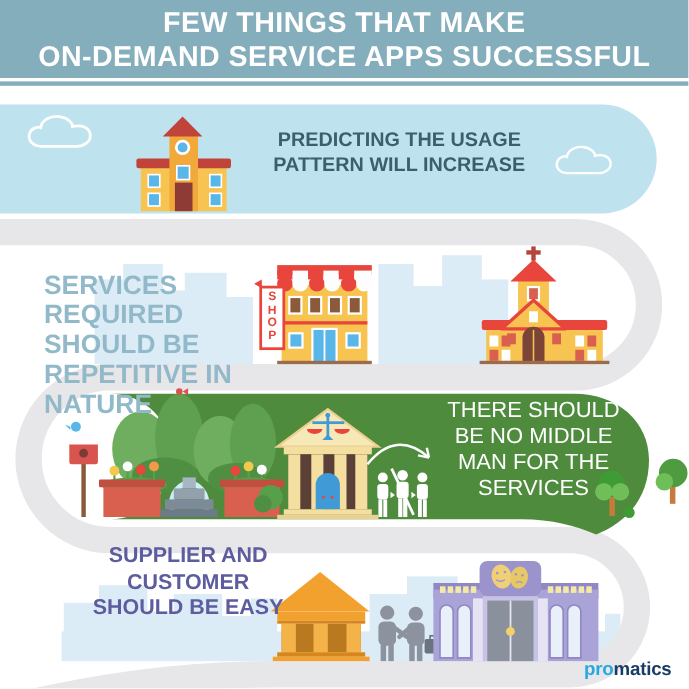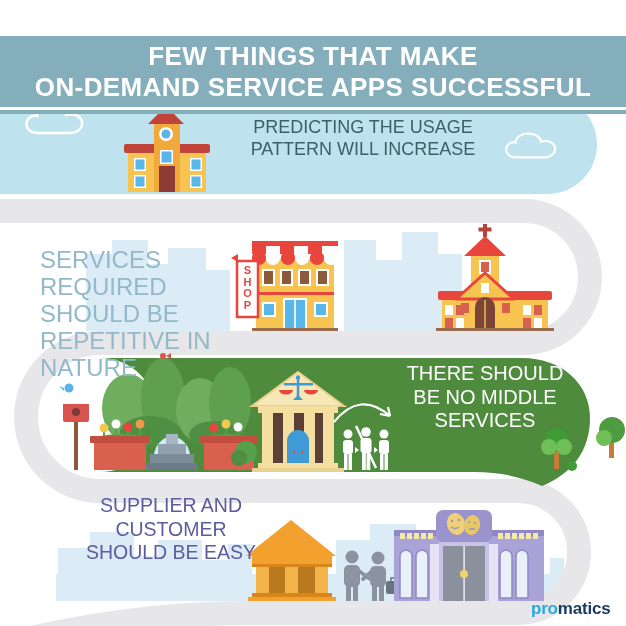--- a/index.html
+++ b/index.html
@@ -1,30 +1,30 @@
 <!DOCTYPE html>
 <html style="--header-bg: #85aebc; --band1-bg: #bfe3ee; --band1-text: #3a6069; --path-gray: #e7e7ea; --band2-text: #92b9c9; --skyline: #dcecf7; --band3-bg: #4f8b3d; --band3-text: #ffffff; --band4-text: #5d5c9f; --logo-pro: #29a8df; --logo-matics: #1a3c63;"><head>
 <meta charset="utf-8">
 <style>
   html,body{margin:0;padding:0;}
   #stage{position:relative;width:626px;height:626px;background:#fff;overflow:hidden;
          font-family:"Liberation Sans",sans-serif;}
   
   .header{position:absolute;left:0;top:0;width:626px;height:78px;z-index:5;}
   .header .bar{width:100%;height:71px;background:var(--header-bg);
-    display:flex;flex-direction:column;justify-content:center;align-items:center;margin-top:36px;}
+    display:flex;flex-direction:column;justify-content:center;align-items:center;}
   .header .line{color:#fff;font-weight:bold;font-size:26px;line-height:31px;letter-spacing:.4px;}
   .header .white-rule{width:100%;height:3px;background:#fff;}
   .header .teal-rule{width:100%;height:4px;background:var(--header-bg);}
   
   .band1{position:absolute;left:0;top:95px;width:597px;height:99px;background:var(--band1-bg);
          border-radius:0 50px 50px 0;z-index:1;}
   svg.art{position:absolute;left:0;top:0;z-index:2;}
   
-  .tb{position:absolute;z-index:4;font-weight:normal;}
+  .tb{position:absolute;z-index:4;font-weight:bold;}
   .t1{left:238px;top:117px;width:250px;text-align:center;color:var(--band1-text);
       font-size:18px;line-height:21.5px;}
   .t2{left:40px;top:246px;width:232px;text-align:left;color:var(--band2-text);
       font-size:24px;line-height:27px;}
   .t3{left:400px;top:362px;width:170px;text-align:center;color:var(--band3-text);
       font-size:20px;line-height:23.5px;font-weight:400;}
   .t4{left:45px;top:494px;width:252px;text-align:center;color:var(--band4-text);
       font-size:19.5px;line-height:23.5px;}
   .shop-sign{position:absolute;left:240px;top:265px;width:15px;height:50px;z-index:4;
       font-weight:bold;font-size:11px;line-height:11.5px;color:#e8453c;
@@ -366,20 +366,21 @@
     <div>PATTERN WILL INCREASE</div>
   </div>
   <div class="tb t2">
     <div>SERVICES REQUIRED</div>
     <div>SHOULD BE</div>
     <div>REPETITIVE IN NATURE</div>
   </div>
   <div class="tb t3">
     <div>THERE SHOULD</div>
     <div>BE NO MIDDLE</div>
+    <div>MAN FOR THE</div>
     <div>SERVICES</div>
   </div>
   <div class="tb t4">
     <div>SUPPLIER AND CUSTOMER</div>
     <div>SHOULD BE EASY</div>
   </div>
 
   <div class="shop-sign">SHOP</div>
 
   <div class="logo"><span class="p1">pro</span><span class="p2">matics</span></div>

